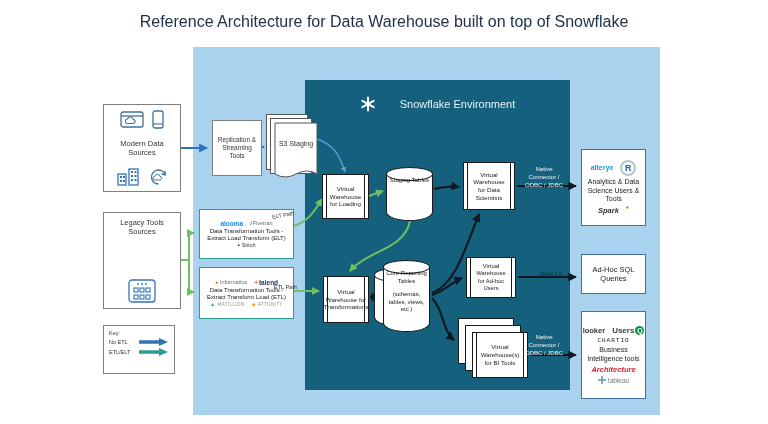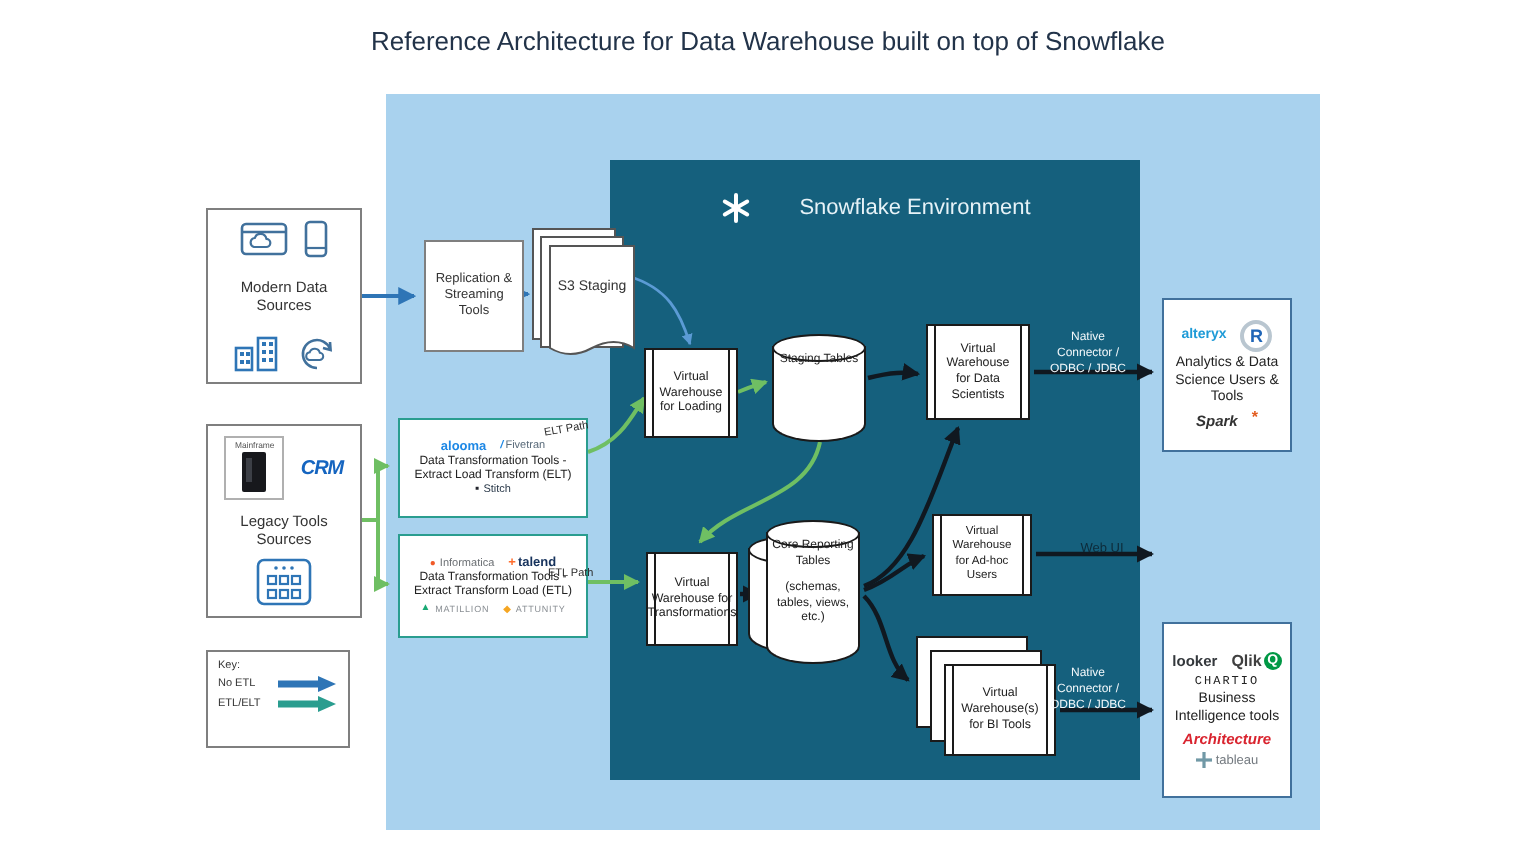--- a/index.html
+++ b/index.html
@@ -1,19 +1,19 @@
 <!DOCTYPE html>
 <html><head>
 <meta charset="utf-8">
 <style>
   html,body{margin:0;padding:0;background:#fff;}
   .canvas{position:relative;width:768px;height:424px;background:#fff;overflow:hidden;
           font-family:"Liberation Sans",sans-serif;border-right:1px solid #dcdcdc;}
   .abs{position:absolute;}
-  .title{top:13px;left:0;width:100%;text-align:center;font-size:13px;color:#223349;}
+  .title{top:13px;left:0;width:100%;text-align:center;font-size:16px;color:#223349;}
   .outer-panel{left:193px;top:47px;width:467px;height:368px;background:#a9d2ee;}
   .teal-panel{left:305px;top:80px;width:265px;height:310px;background:#15607d;}
   .overlay{left:0;top:0;width:768px;height:424px;pointer-events:none;}
 
   .sf-header{left:330px;top:96px;width:215px;display:flex;align-items:center;gap:24px;justify-content:center;}
   .sf-header span{color:#e6f2f7;font-size:11px;}
 
   .whitebox{background:#fff;border:1px solid #7f7f7f;display:flex;flex-direction:column;
             align-items:center;justify-content:space-between;text-align:center;box-sizing:border-box;padding:5px 3px;}
   .src-label{font-size:7.5px;color:#333;line-height:1.2;}
@@ -169,27 +169,20 @@
         </svg>
       <svg width="21" height="18" viewBox="0 0 21 18">
           <path d="M10.5,16 a7,7 0 1 1 6.5,-9.5" fill="none" stroke="#41719c" stroke-width="1.3"></path>
           <path d="M17,3 L17.3,7 L13.5,6" fill="none" stroke="#41719c" stroke-width="1.3"></path>
           <path d="M6.5,12 a2,2 0 0 1 .4,-3.9 a2.6,2.6 0 0 1 5,.3 a1.8,1.8 0 0 1 -.2,3.6 z" fill="none" stroke="#41719c" stroke-width="1"></path>
         </svg>
     </div>
   </div>
 
   <div class="abs whitebox" style="left:103px;top:212px;width:78px;height:97px;">
-    <div class="icon-row">
-      <div class="mainframe">
-        <div class="mf-lbl">Mainframe</div>
-        <div class="mf-tower"></div>
-      </div>
-      <div class="crm">CRM</div>
-    </div>
     <div class="src-label">Legacy Tools Sources</div>
     <svg width="28" height="24" viewBox="0 0 28 24">
         <rect x="1" y="1" width="26" height="22" rx="3" fill="none" stroke="#2e75b6" stroke-width="1.3"></rect>
         <circle cx="10" cy="5" r="0.9" fill="#2e75b6"></circle>
         <circle cx="14" cy="5" r="0.9" fill="#2e75b6"></circle>
         <circle cx="18" cy="5" r="0.9" fill="#2e75b6"></circle>
         <rect x="6" y="9" width="4" height="4" fill="none" stroke="#2e75b6" stroke-width="1.1"></rect>
         <rect x="12" y="9" width="4" height="4" fill="none" stroke="#2e75b6" stroke-width="1.1"></rect>
         <rect x="18" y="9" width="4" height="4" fill="none" stroke="#2e75b6" stroke-width="1.1"></rect>
         <rect x="6" y="16" width="4" height="4" fill="none" stroke="#2e75b6" stroke-width="1.1"></rect>
@@ -310,26 +303,29 @@
       <span class="alteryx">alteryx</span>
       <span class="r-ring">R</span>
     </div>
     <div class="lbl">Analytics &amp; Data Science Users &amp; Tools</div>
     <div class="logo-row">
       <span class="spark">Spark</span>
       <span class="spark-star">*</span>
     </div>
   </div>
 
+  <div class="abs bluebox" style="left:581px;top:254px;width:65px;height:40px;">
+    <div class="lbl" style="font-size:7.5px;">Ad-Hoc SQL Queries</div>
+  </div>
 
   <div class="abs bluebox" style="left:581px;top:311px;width:65px;height:88px;">
     <div class="logo-row">
       <span class="looker">looker</span>
       <span class="qlik">
-          <span>Qlik</span>
+          <span>Users</span>
           <span class="qlik-q">Q</span>
         </span>
     </div>
     <div class="chartio">CHARTIO</div>
     <div class="lbl">Business Intelligence tools</div>
     <div class="mstr">Architecture</div>
     <div class="tableau">
       <svg width="8" height="8" viewBox="0 0 8 8">
           <rect x="3.2" y="0" width="1.6" height="8" fill="#7199a6"></rect>
           <rect x="0" y="3.2" width="8" height="1.6" fill="#7199a6"></rect>

